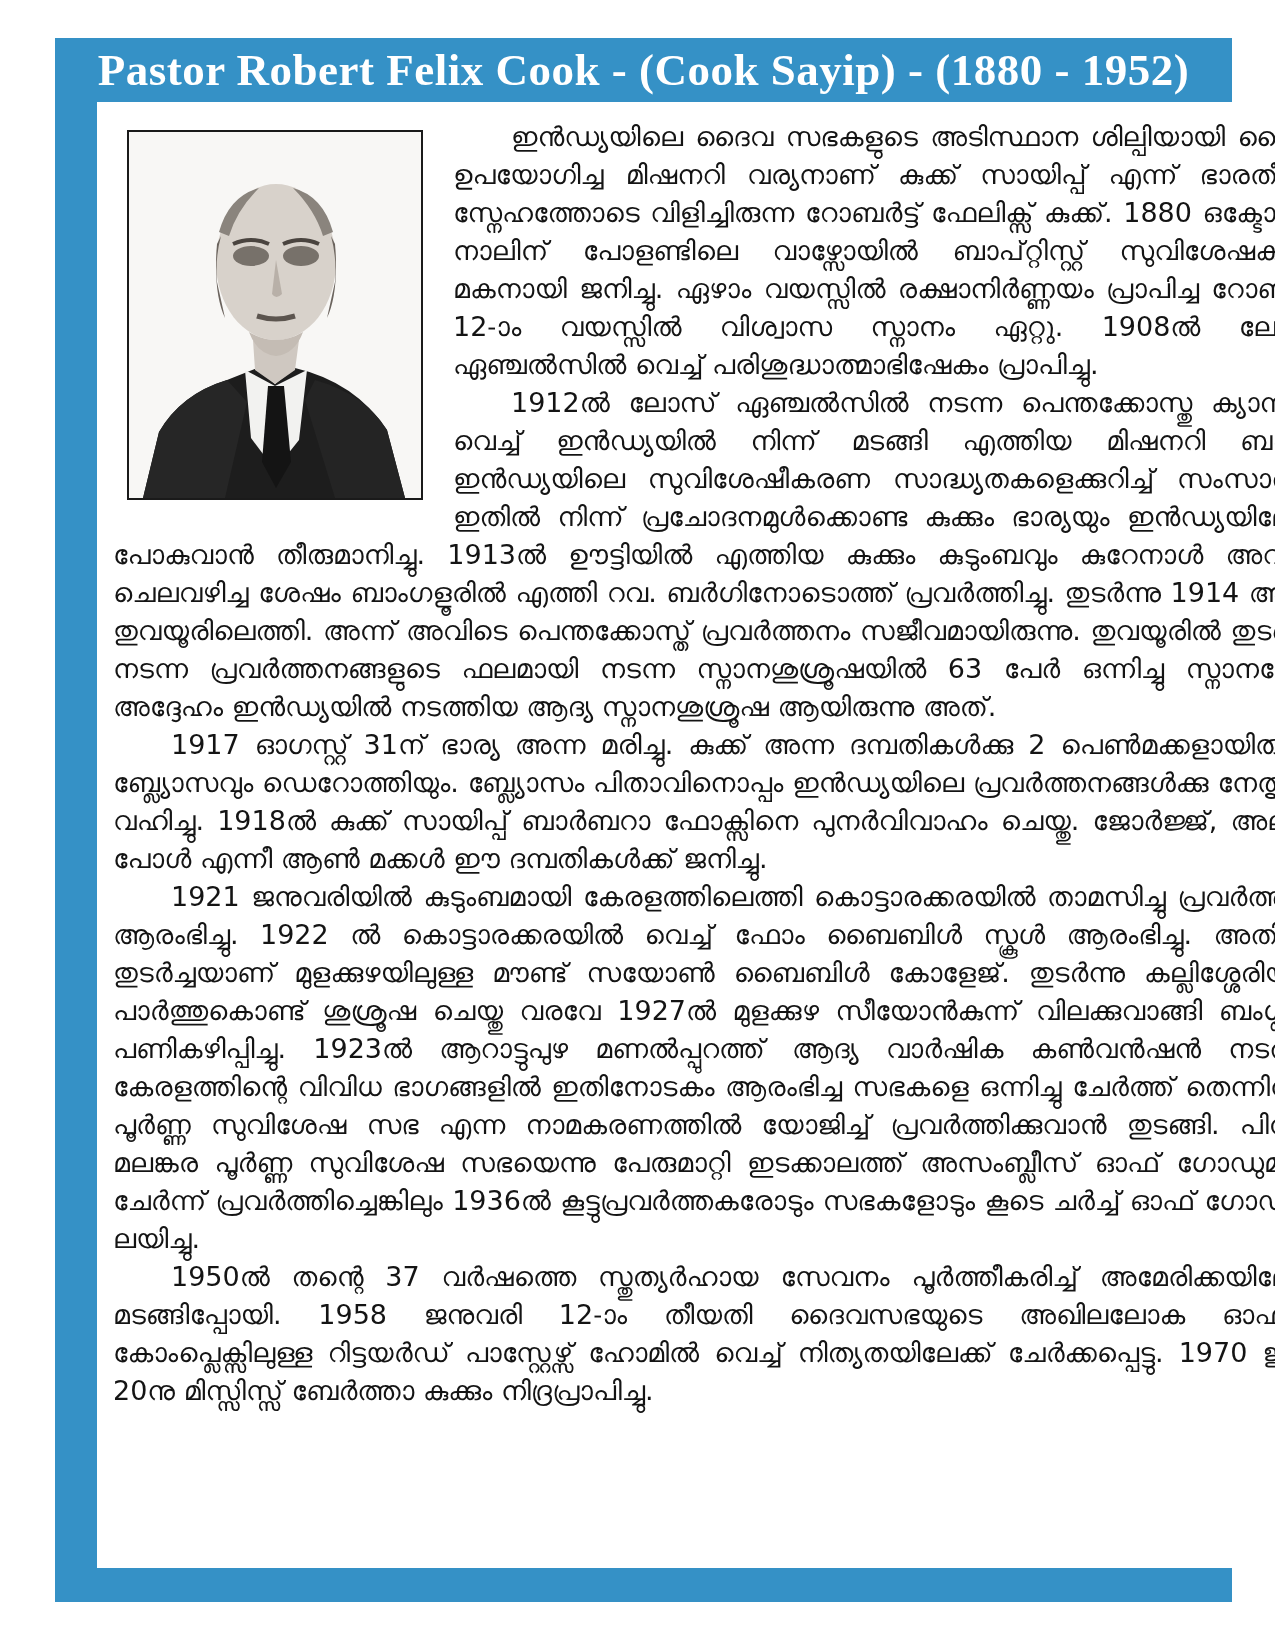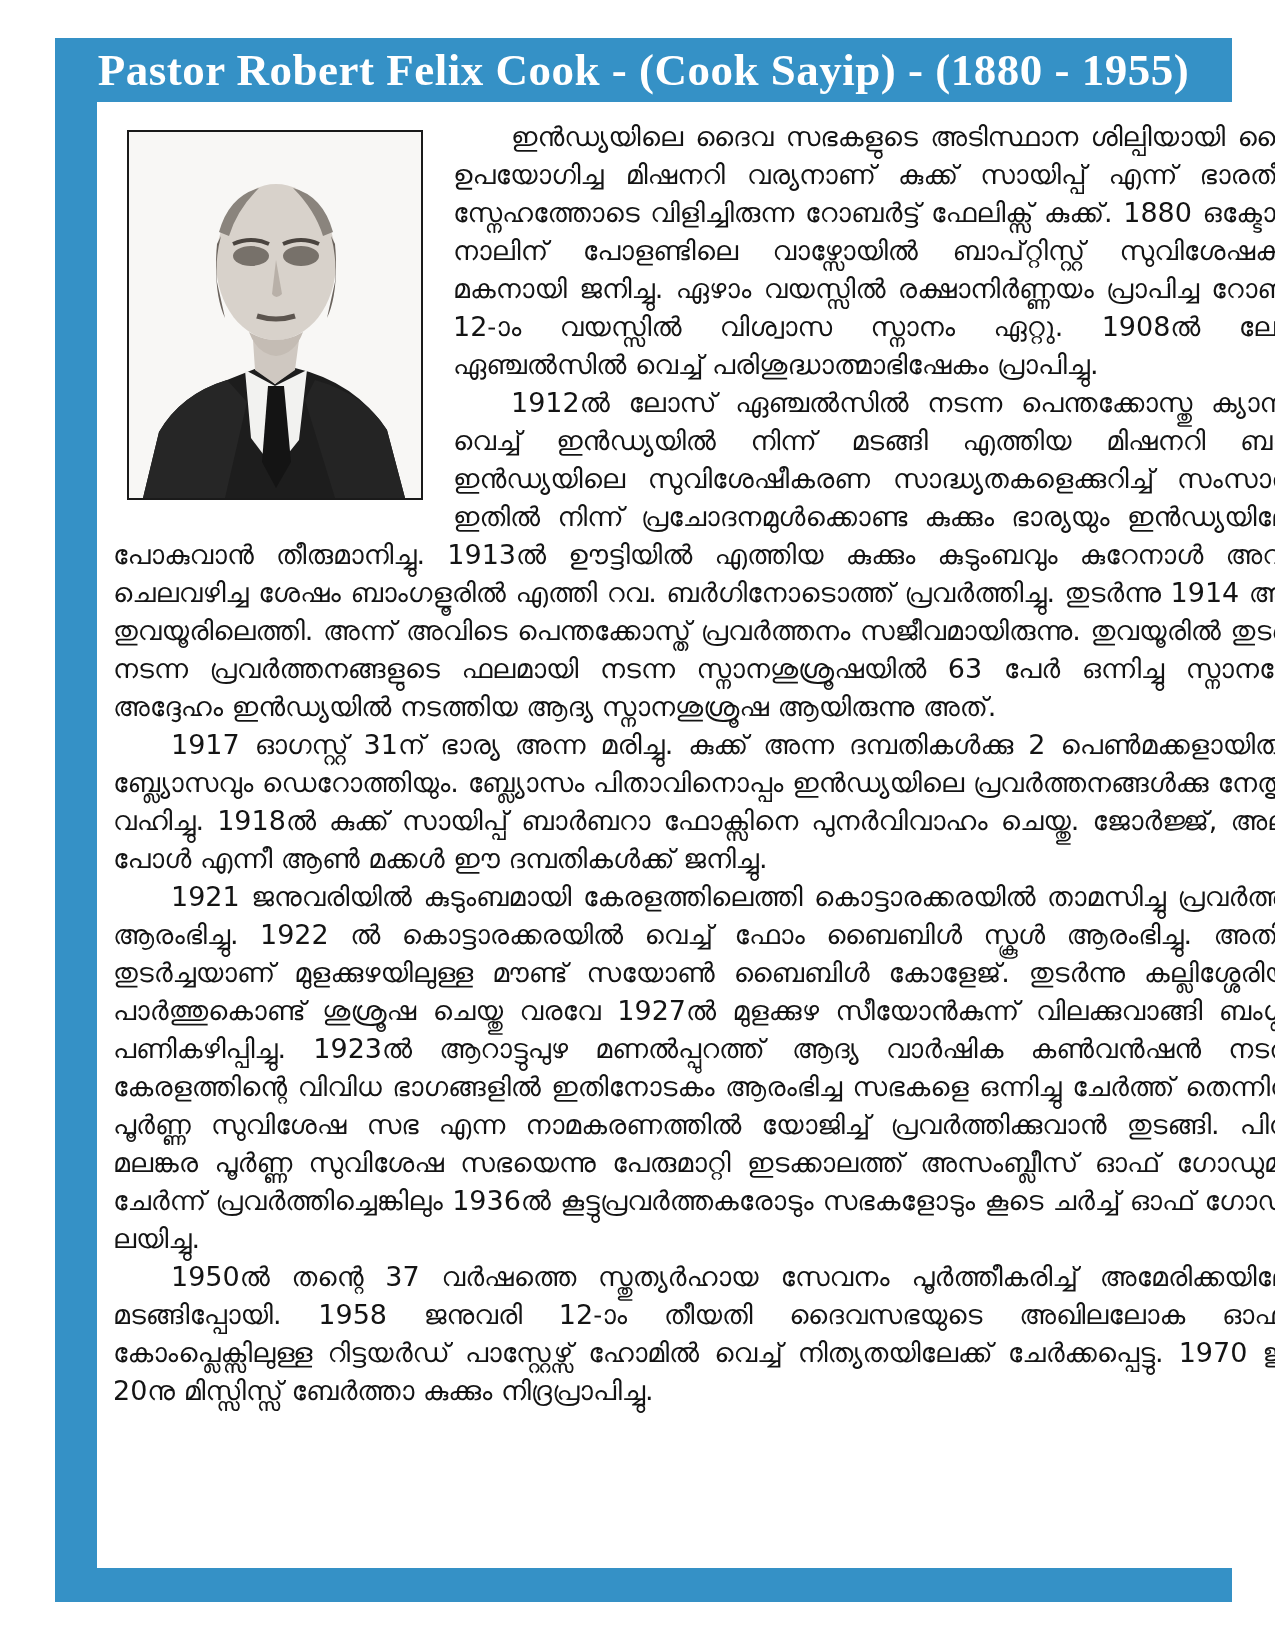--- a/index.html
+++ b/index.html
@@ -69,21 +69,21 @@
   }
   .para.first { padding-top: 4px; }
 </style>
 </head>
 <body>
 
 <div class="page">
   <div class="frame">
 
     <div class="header-bar">
-      <h1 class="page-title">Pastor Robert Felix Cook - (Cook Sayip) - (1880 - 1955)</h1>
+      <h1 class="page-title">Pastor Robert Felix Cook - (Cook Sayip) - (1880 - 1952)</h1>
     </div>
 
     <div class="content">
 
       <div class="photo-frame">
         <svg viewBox="0 0 292 366" xmlns="http://www.w3.org/2000/svg" preserveAspectRatio="xMidYMid slice" role="img">
           <rect x="0" y="0" width="292" height="366" fill="#f8f7f5"></rect>
 
           <path d="M14,366 L30,300 Q52,262 98,248 L128,236 L146,252 L166,236 Q226,250 258,298 L276,366 Z" fill="#1d1d1d"></path>
           <path d="M14,366 L30,300 Q52,262 98,248 L118,270 L96,366 Z" fill="#262626"></path>

